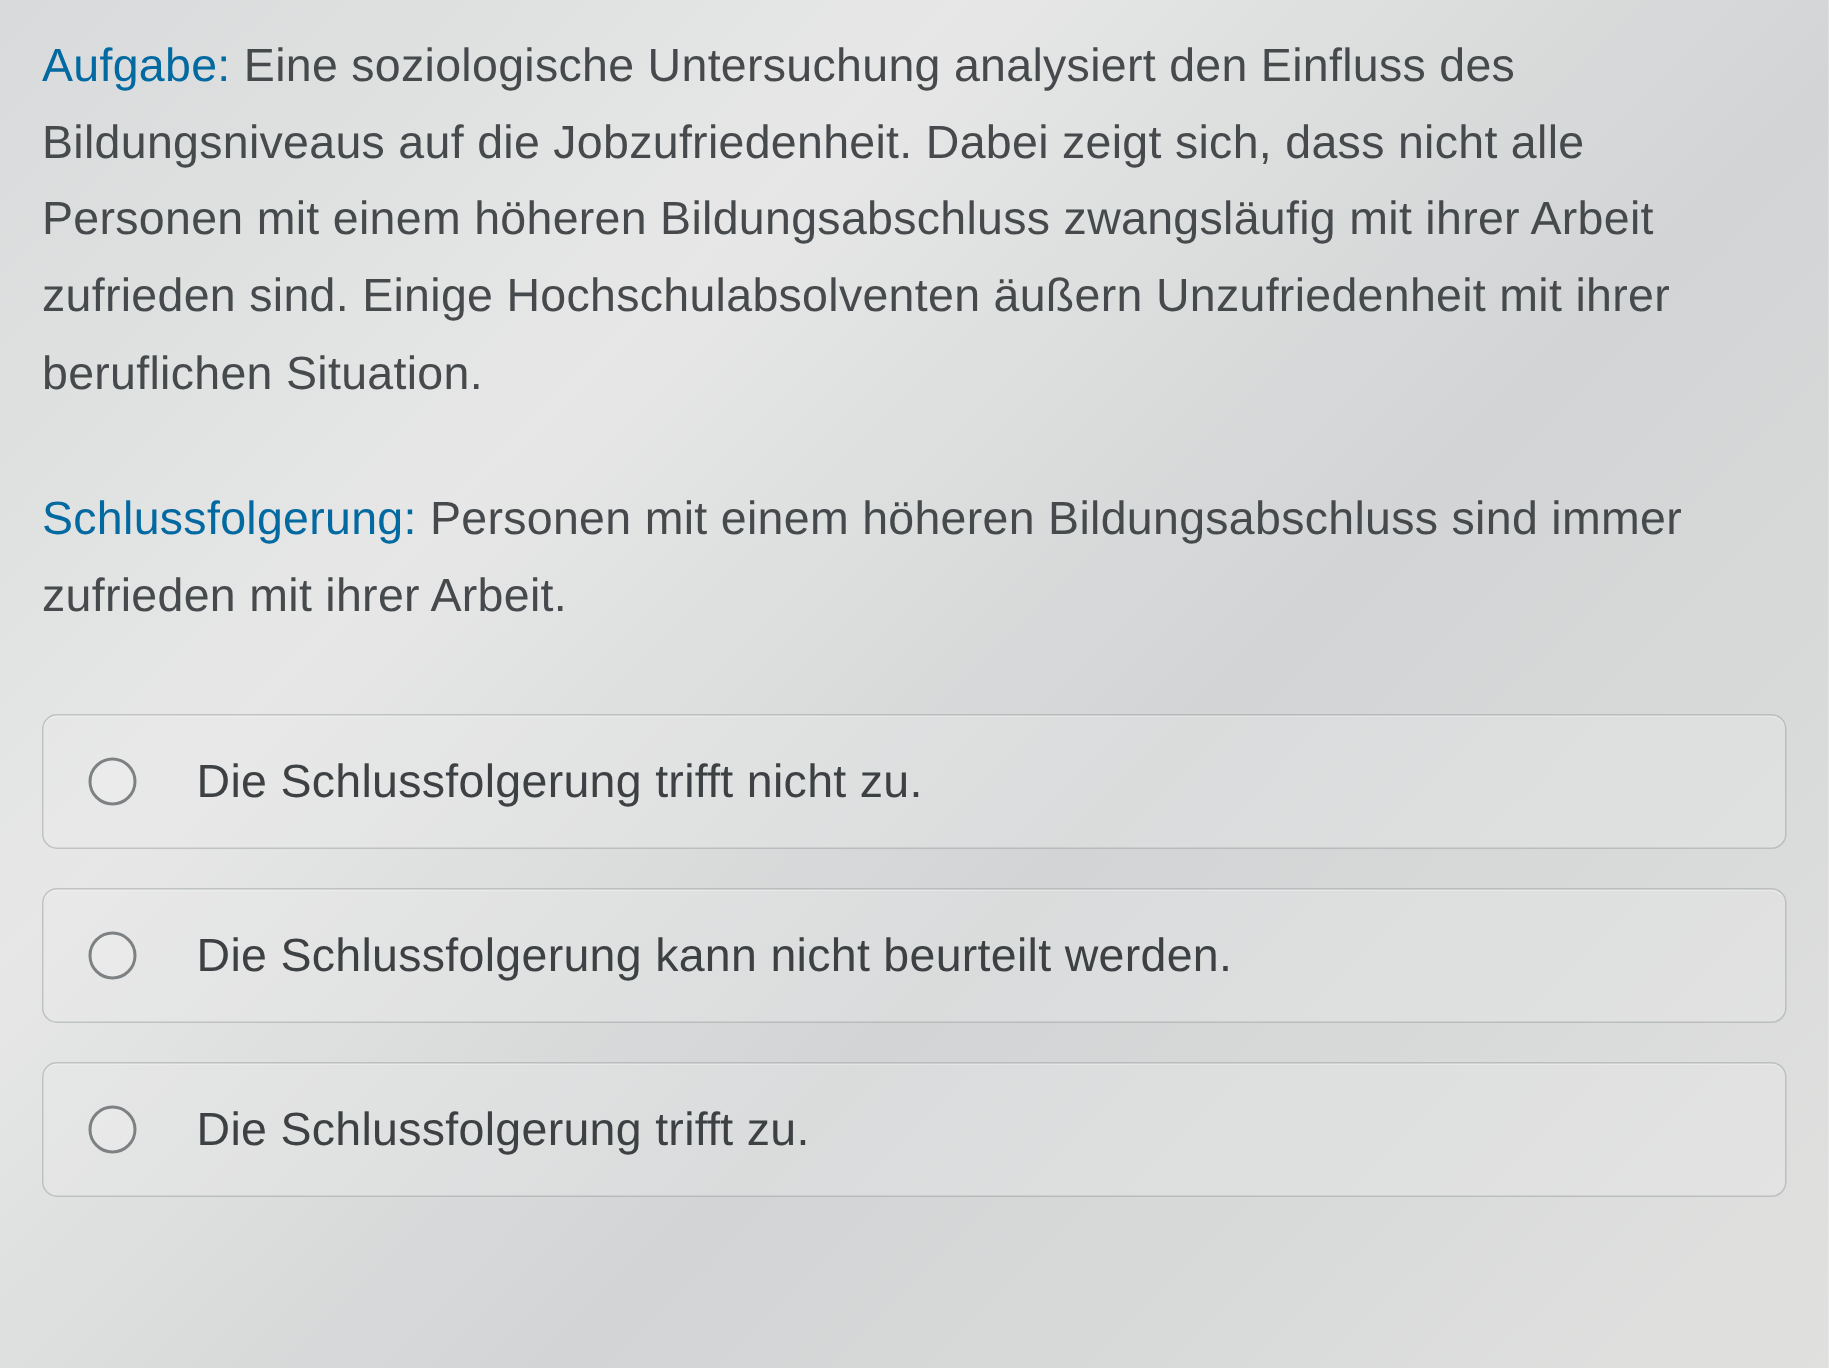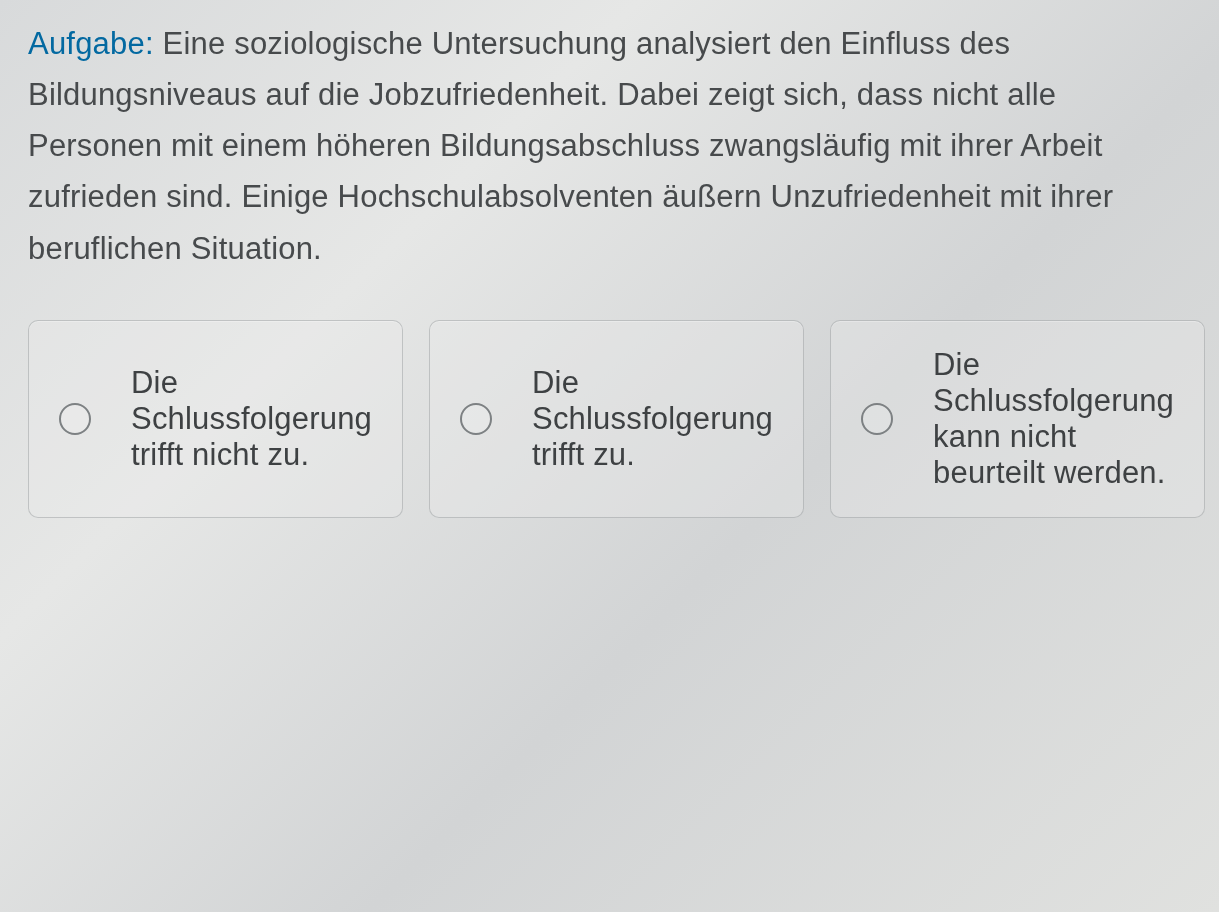--- a/index.html
+++ b/index.html
@@ -29,21 +29,21 @@
     line-height: 1.65;
     color: #474a4c;
     margin-bottom: 54px;
     letter-spacing: 0.2px;
   }
   .label-strong {
     color: #0369a1;
   }
   .options {
     display: flex;
-    flex-direction: row;
+    flex-direction: column;
     gap: 26px;
   }
   .option {
     display: flex;
     align-items: center;
     border: 1px solid rgba(120,125,128,0.35);
     border-radius: 10px;
     background: rgba(235,236,235,0.35);
     padding: 26px 30px;
     cursor: pointer;
@@ -67,33 +67,37 @@
 </head>
 <body>
 
 <div class="page">
 
   <div class="task-block">
     <span class="label-strong">Aufgabe:</span>
     <span>Eine soziologische Untersuchung analysiert den Einfluss des Bildungsniveaus auf die Jobzufriedenheit. Dabei zeigt sich, dass nicht alle Personen mit einem höheren Bildungsabschluss zwangsläufig mit ihrer Arbeit zufrieden sind. Einige Hochschulabsolventen äußern Unzufriedenheit mit ihrer beruflichen Situation.</span>
   </div>
 
+  <div class="conclusion-block">
+    <span class="label-strong">Schlussfolgerung:</span>
+    <span>Personen mit einem höheren Bildungsabschluss sind immer zufrieden mit ihrer Arbeit.</span>
+  </div>
 
   <div class="options">
 
     <div class="option">
       <span class="radio"></span>
       <span class="option-label">Die Schlussfolgerung trifft nicht zu.</span>
     </div>
 
     <div class="option">
       <span class="radio"></span>
-      <span class="option-label">Die Schlussfolgerung trifft zu.</span>
+      <span class="option-label">Die Schlussfolgerung kann nicht beurteilt werden.</span>
     </div>
 
     <div class="option">
       <span class="radio"></span>
-      <span class="option-label">Die Schlussfolgerung kann nicht beurteilt werden.</span>
+      <span class="option-label">Die Schlussfolgerung trifft zu.</span>
     </div>
 
   </div>
 
 </div>
 
 </body></html>

